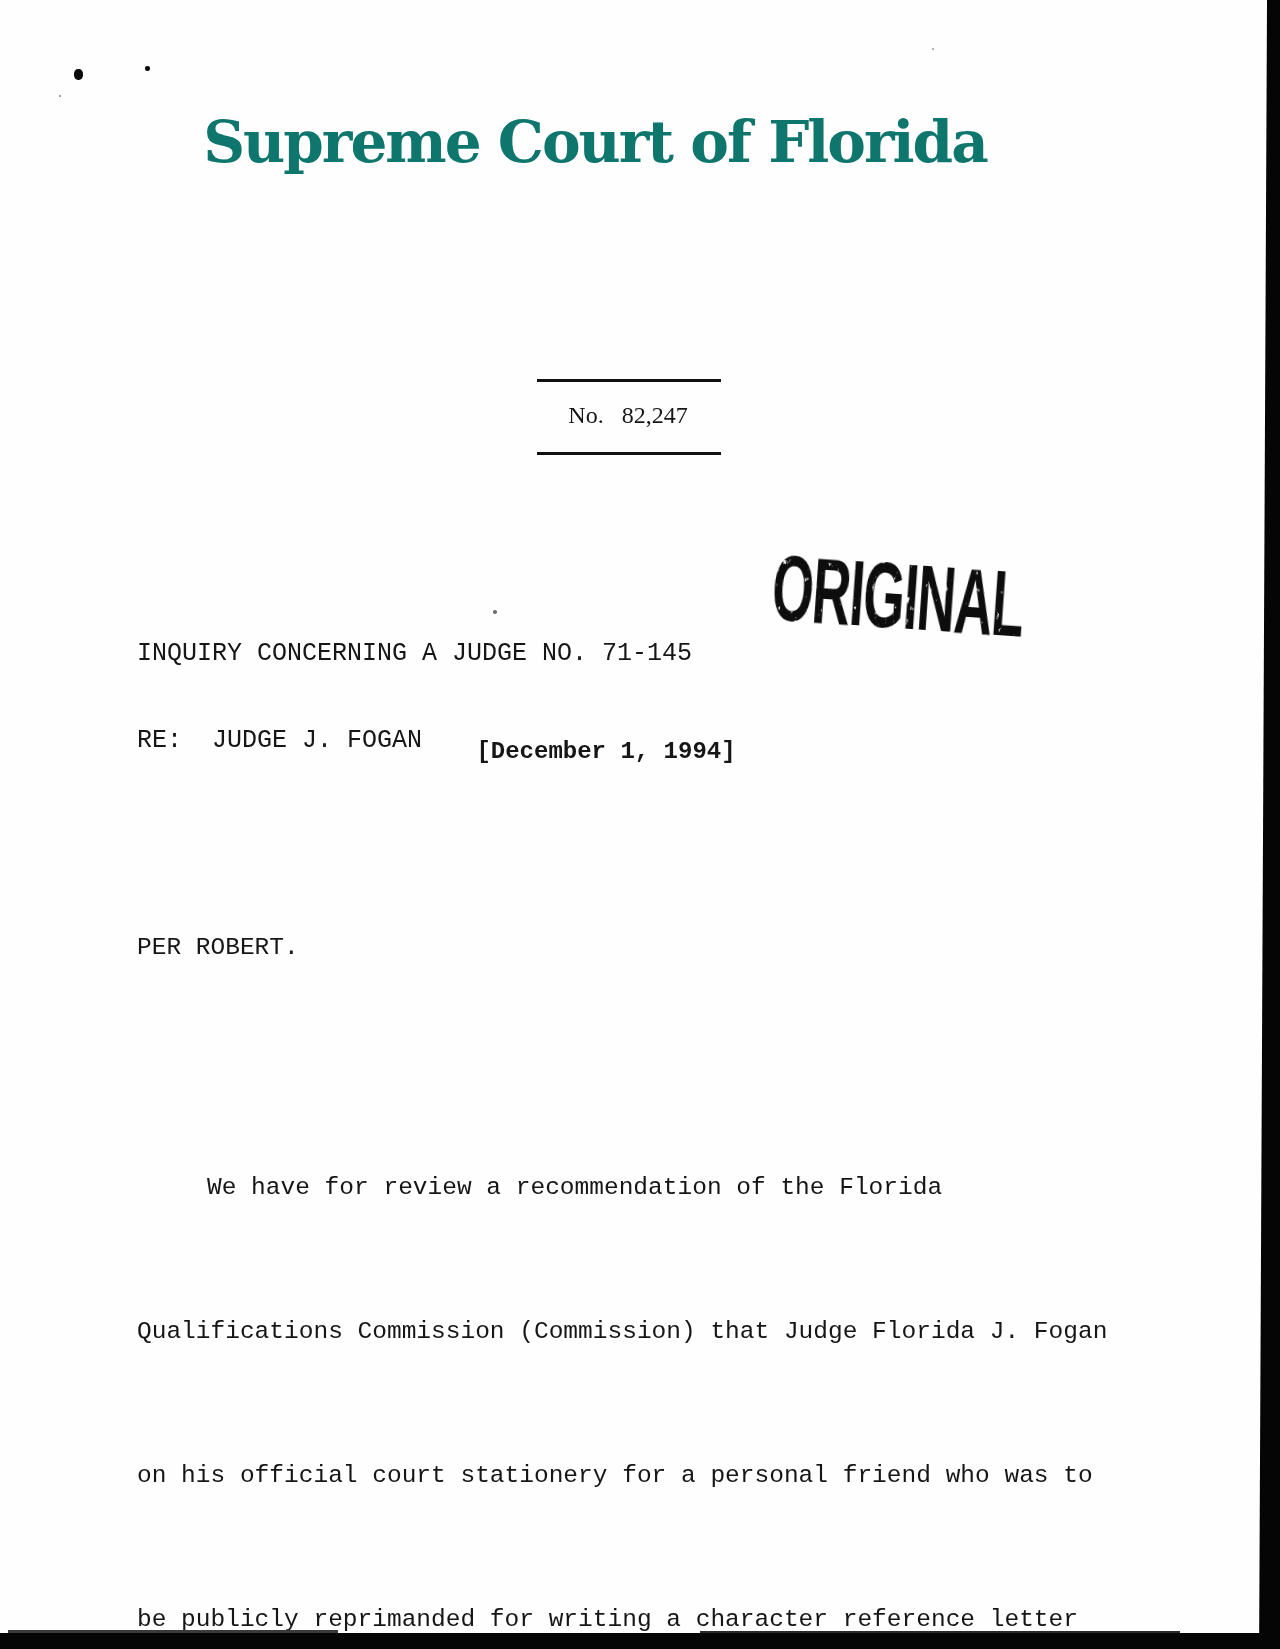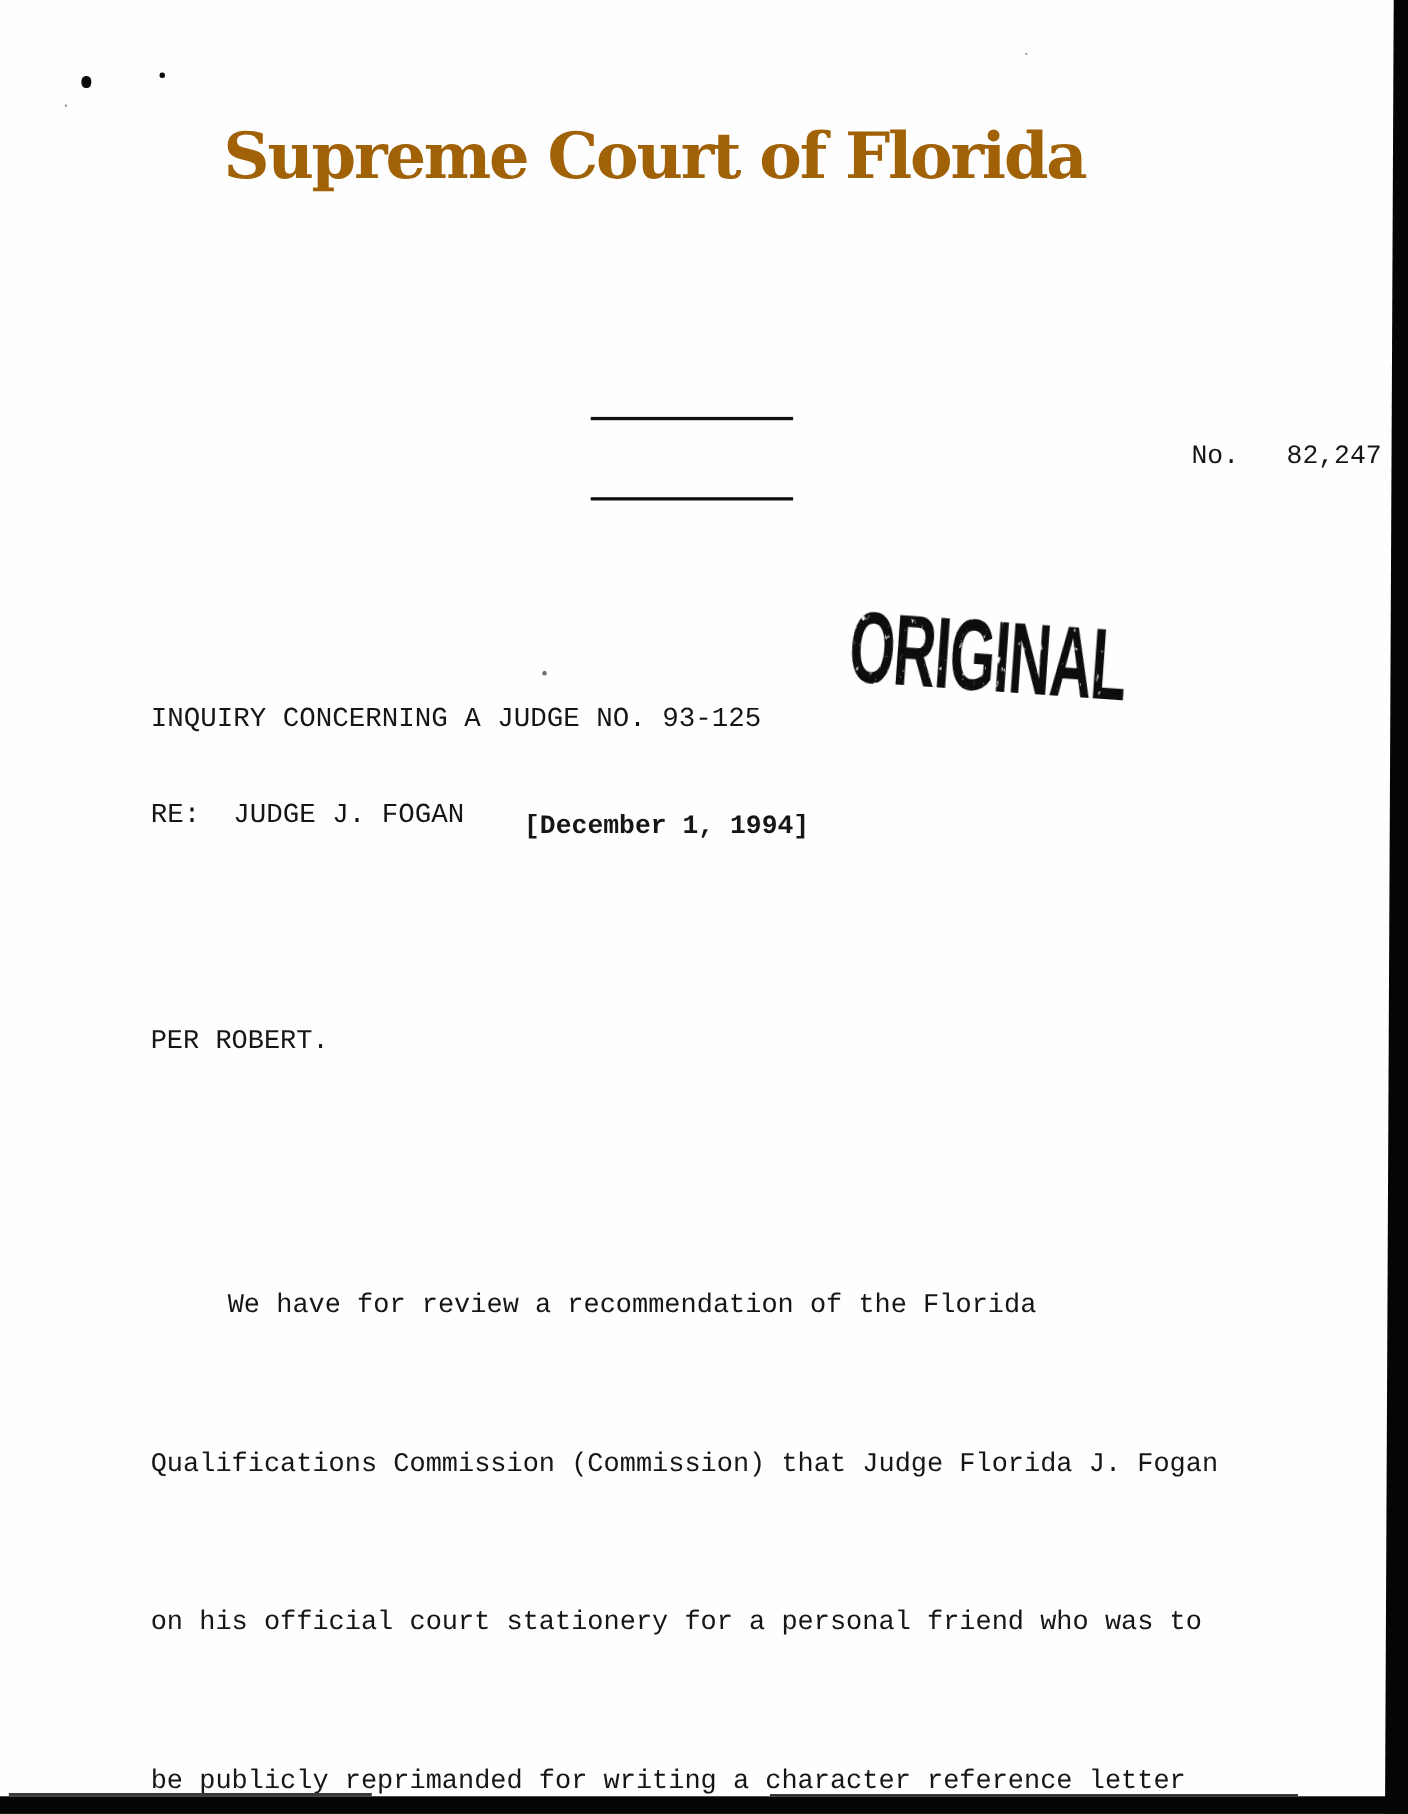--- a/index.html
+++ b/index.html
@@ -15,39 +15,40 @@
   }
   .court-title {
     position: absolute;
     top: 108px; left: 0;
     width: 1190px;
     text-align: center;
     font-family: "DejaVu Serif", serif;
     font-weight: bold;
     font-size: 58px;
     letter-spacing: -2px;
-    color: #a16207;
+    color: #0f766e;
     white-space: pre;
   }
   .rule {
     position: absolute;
     left: 537px;
     width: 184px;
     height: 3px;
     background: #111;
   }
   .rule-top { top: 379px; }
   .rule-bottom { top: 452px; }
   .case-number {
     position: absolute;
     top: 402px; left: 0;
     width: 1256px;
-    text-align: right;
+    text-align: center;
     font-size: 24px;
     white-space: pre;
+    font-family: Liberation Serif, serif;
   }
   .caption {
     position: absolute;
     top: 581px; left: 137px;
     font-size: 25px;
     line-height: 29px;
     white-space: pre;
   }
   .stamp-wrap {
     position: absolute;
@@ -122,21 +123,21 @@
 
 <div class="page">
 
   <div class="court-title">Supreme Court of Florida</div>
 
   <div class="rule rule-top"></div>
   <div class="case-number">No.   82,247</div>
   <div class="rule rule-bottom"></div>
 
   <div class="caption">
-    <div>INQUIRY CONCERNING A JUDGE NO. 93-125</div>
+    <div>INQUIRY CONCERNING A JUDGE NO. 71-145</div>
     <div>RE:  JUDGE J. FOGAN</div>
   </div>
 
   <div class="stamp-wrap">
     <svg width="320" height="120" viewBox="0 0 320 120">
       <defs>
         <filter id="stamp-erode" x="-15%" y="-15%" width="130%" height="130%">
           <feTurbulence type="fractalNoise" baseFrequency="0.13" numOctaves="4" seed="7" result="noise"></feTurbulence>
           <feColorMatrix in="noise" type="matrix" values="0 0 0 0 0  0 0 0 0 0  0 0 0 0 0  3.5 3.5 3.5 0 -3.1" result="mask"></feColorMatrix>
           <feComposite in="SourceGraphic" in2="mask" operator="in"></feComposite>

